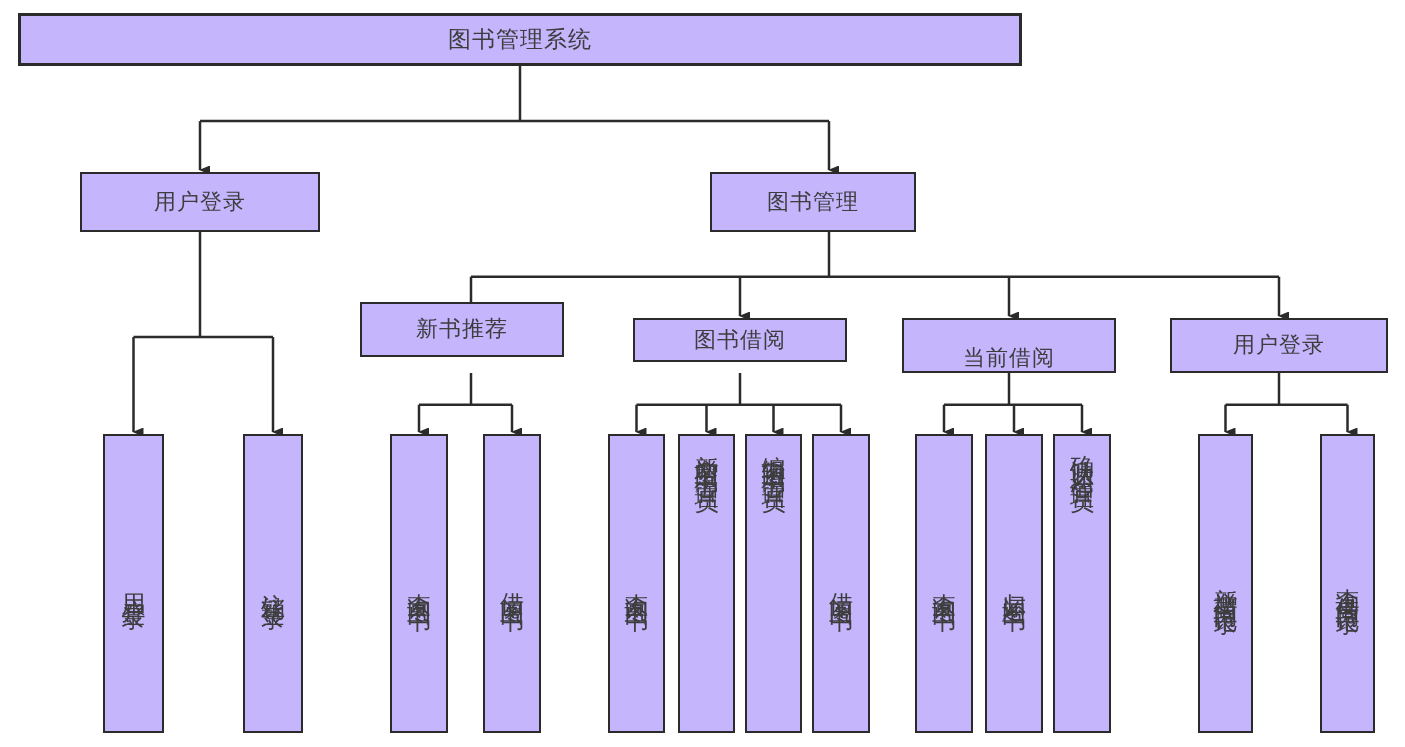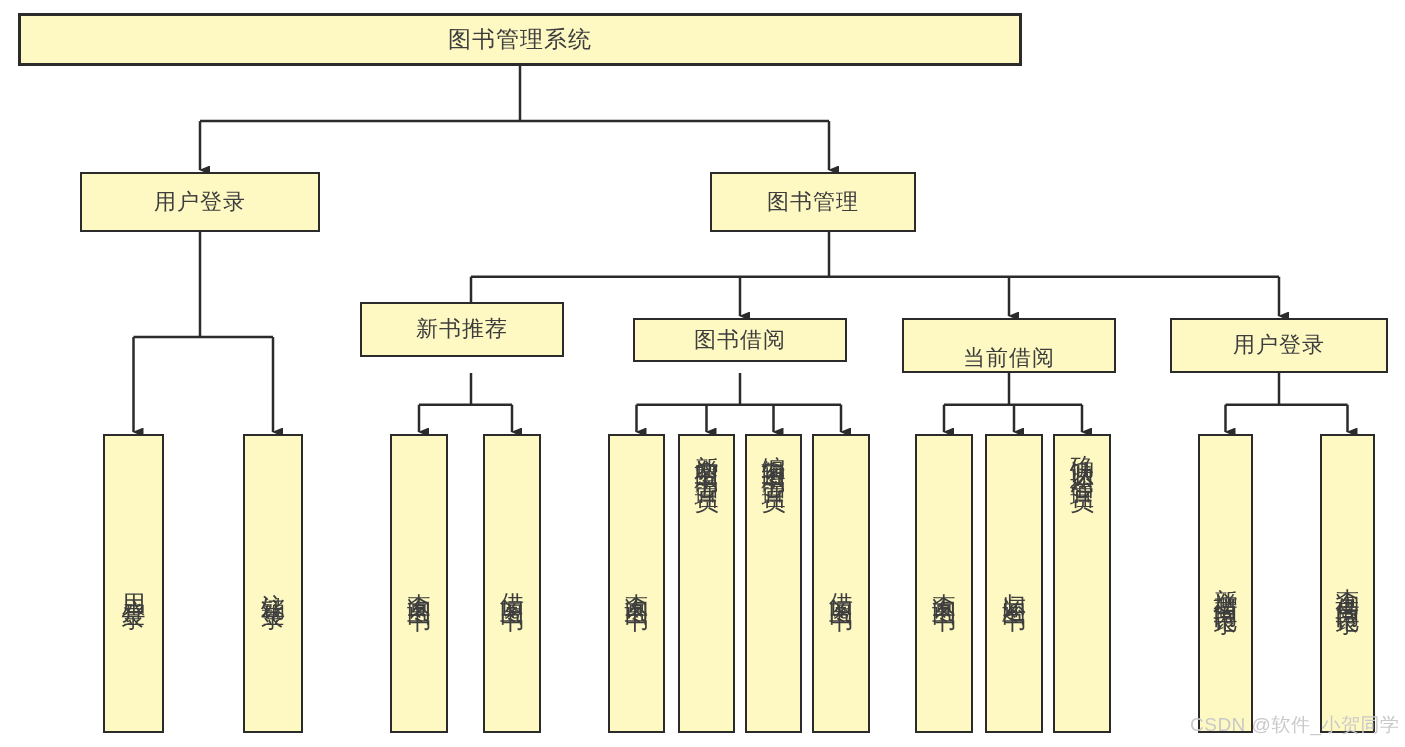--- a/index.html
+++ b/index.html
@@ -22,21 +22,21 @@
     left: 0;
     top: 0;
     width: 1405px;
     height: 747px;
     pointer-events: none;
   }
   .node {
     position: absolute;
     box-sizing: border-box;
     border: 2px solid #2b2b2b;
-    background: #fef9c3;
+    background: #c4b5fd;
     display: flex;
     align-items: center;
     justify-content: center;
     color: #3a3a3a;
   }
   .node.root {
     border-width: 3px;
   }
   .node-label {
     display: block;
@@ -187,14 +187,13 @@
         <span class="node-label v-label">确认归还（管理员）</span>
       </div>
       <div class="node leaf align-center" style="left: 1198px; top: 434px; width: 55px; height: 299px;">
         <span class="node-label v-label">新增借阅记录</span>
       </div>
       <div class="node leaf align-center" style="left: 1320px; top: 434px; width: 55px; height: 299px;">
         <span class="node-label v-label">查询借阅记录</span>
       </div>
     </div>
 
-  <div class="watermark" style="left:1190px; top:712px;">CSDN @软件_小贺同学</div>
 </div>
 
 </body></html>

